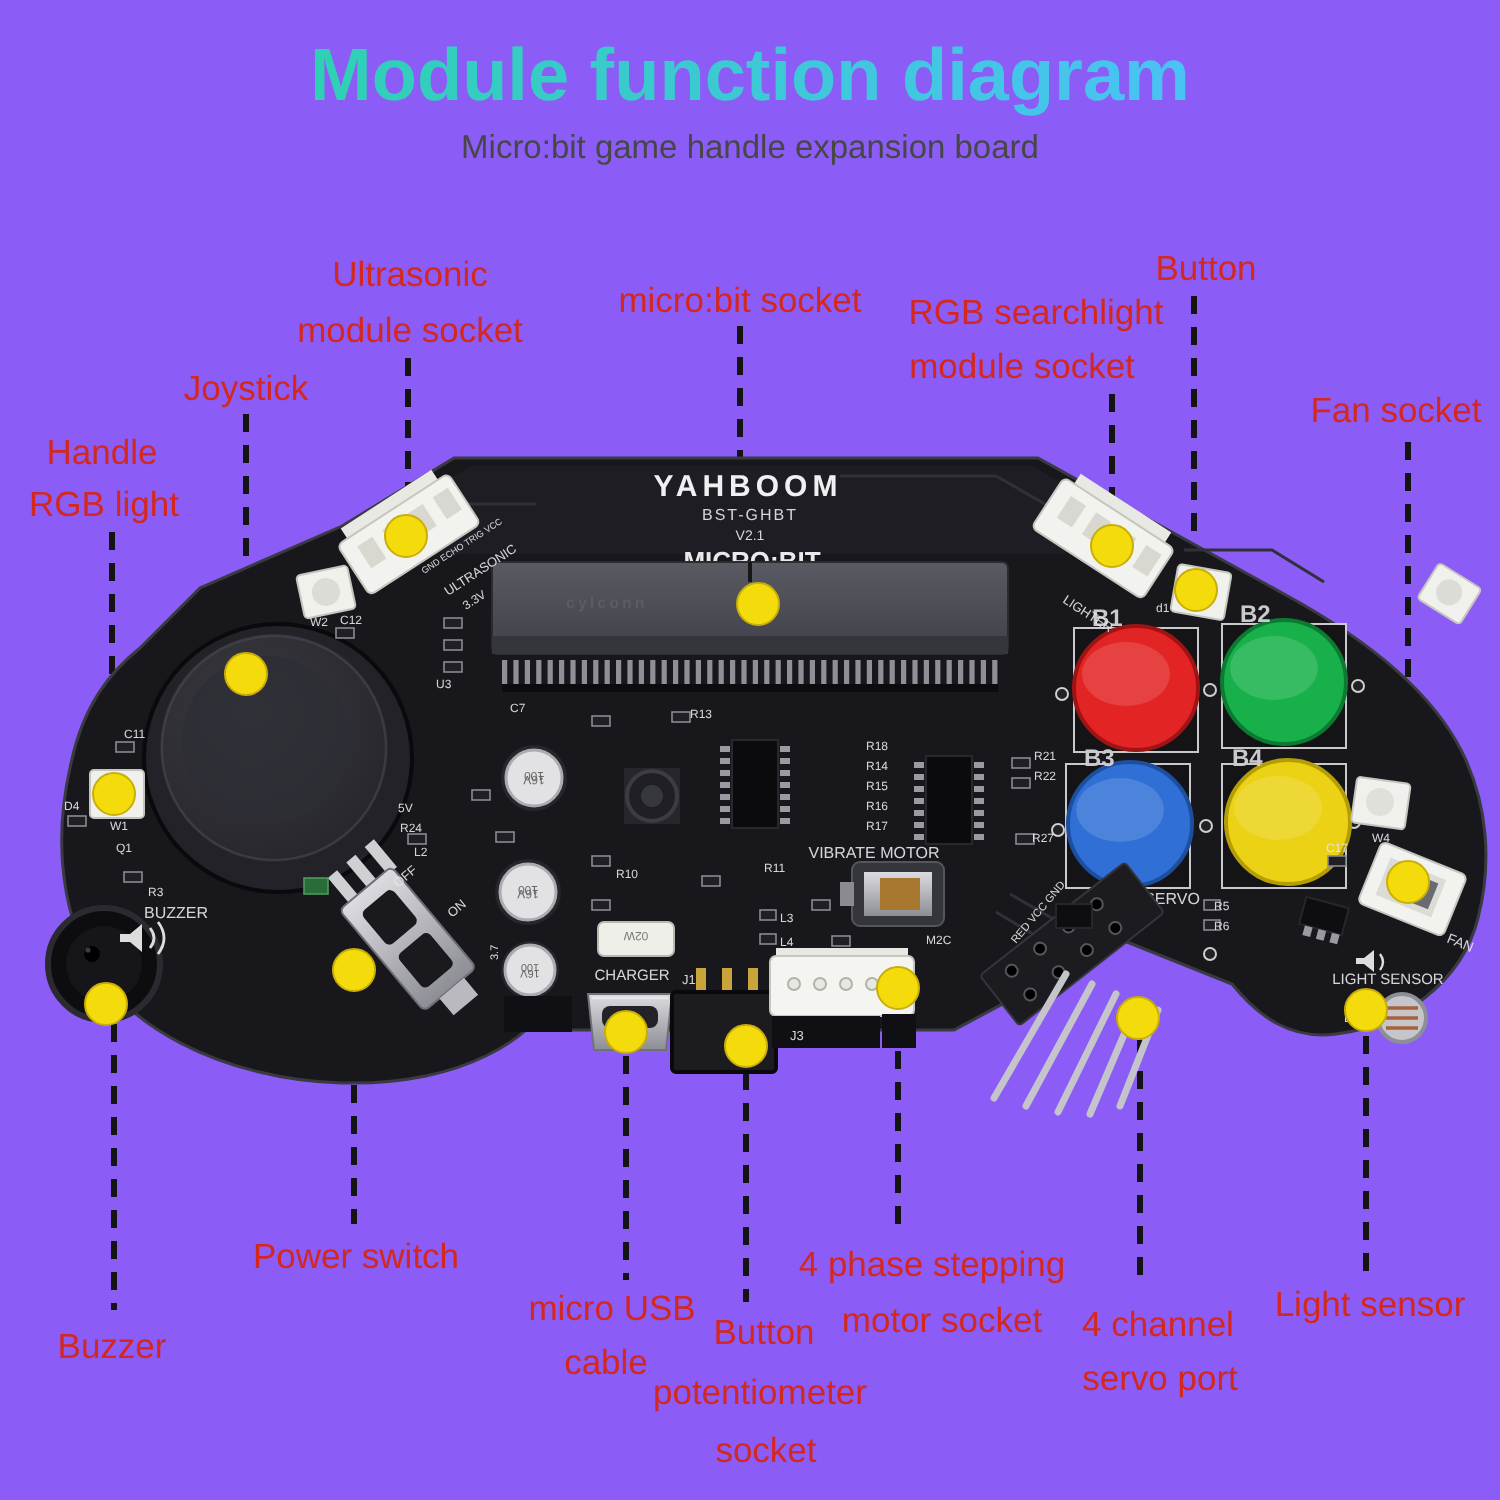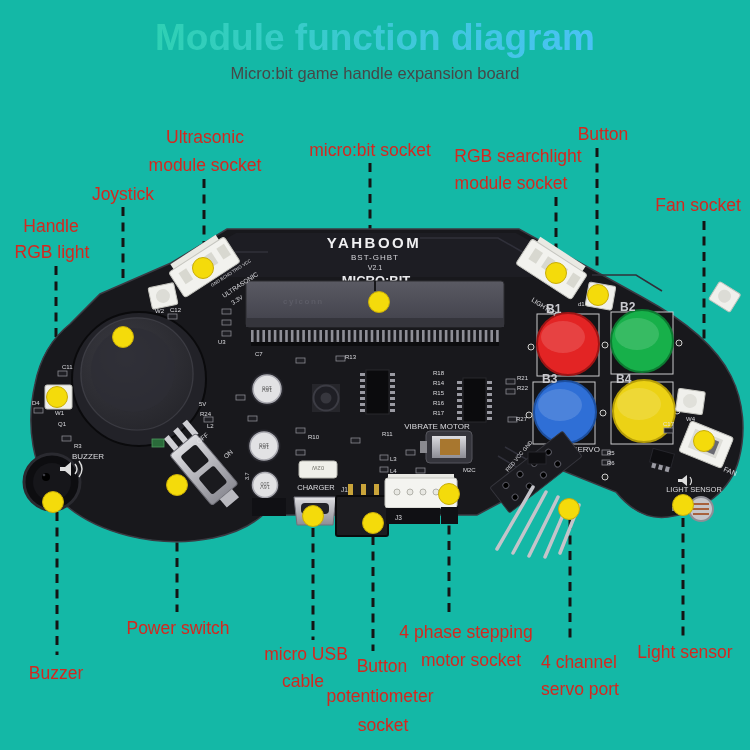--- a/index.html
+++ b/index.html
@@ -1,16 +1,16 @@
 <!DOCTYPE html>
 <html><head>
 <meta charset="utf-8">
 <style>
   html,body{margin:0;padding:0;background:#fff;}
-  #stage{position:relative;width:750px;height:750px;background:#14b8a6;overflow:hidden;
+  #stage{position:relative;width:750px;height:750px;background:#8b5cf6;overflow:hidden;
          font-family:"Liberation Sans",sans-serif;}
   svg{position:absolute;left:0;top:0;}
   text{font-family:"Liberation Sans",sans-serif;}
   .silk{fill:#e6e6ea;opacity:.92;}
   .ann{font-size:17.5px;}
 </style>
 </head>
 <body>
 
 <div id="stage">

